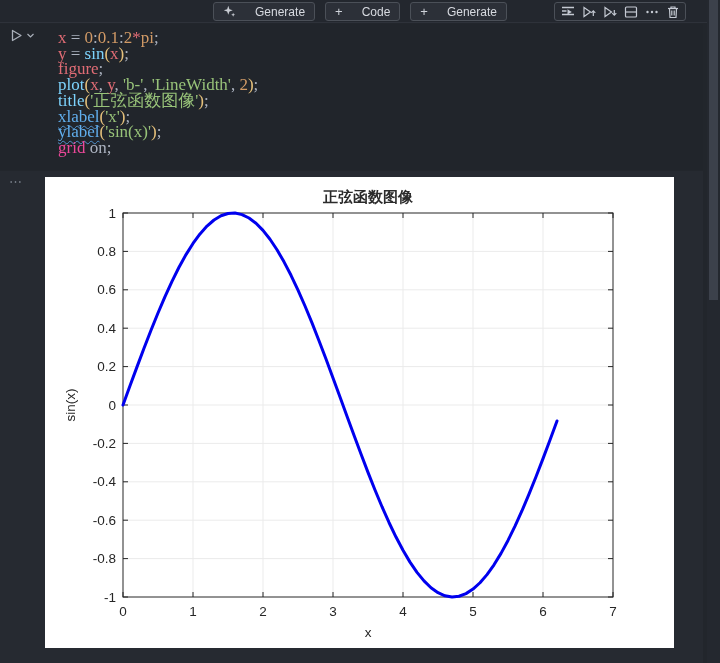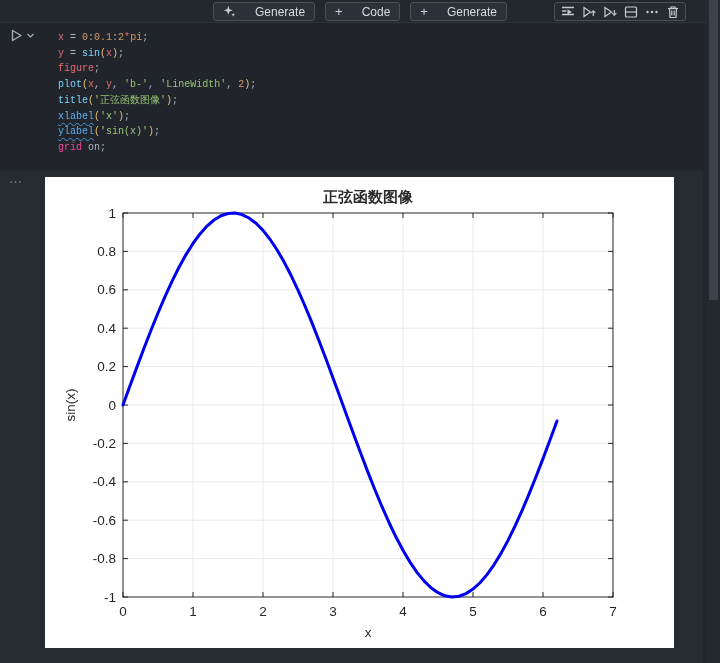--- a/index.html
+++ b/index.html
@@ -41,22 +41,22 @@
   .icon-btn svg { display:block; }
 
   
   .cell { position:absolute; top:24px; left:0; width:703px; height:146px; background:#21252b; }
   .gutter-run {
     position:absolute; left:8px; top:2px; width:32px; height:18px;
     display:flex; align-items:center; gap:1px; cursor:pointer; color:#a9b0ba;
   }
   .code-area {
     position:absolute; left:58px; top:6px; right:10px; height:126px;
-    font-family:Liberation Mono, monospace;
-    font-size:10px; line-height:15.7px; white-space:pre; cursor:text;
+    font-family:Liberation Serif, serif;
+    font-size:17px; line-height:15.7px; white-space:pre; cursor:text;
   }
   .tok-var   { color:#e06c75; }
   .tok-op    { color:#abb2bf; }
   .tok-num   { color:#d19a66; }
   .tok-star  { color:#e06c75; }
   .tok-fn1   { color:#7dd3fc; }
   .tok-fn2   { color:#ec4899; }
   .tok-fnw   { color:#61afef; text-decoration:underline; text-decoration-style:wavy;
                text-decoration-color:#4f93cf; text-decoration-thickness:1px; text-underline-offset:3px;margin-top:32px; }
   .tok-str   { color:#98c379; }

